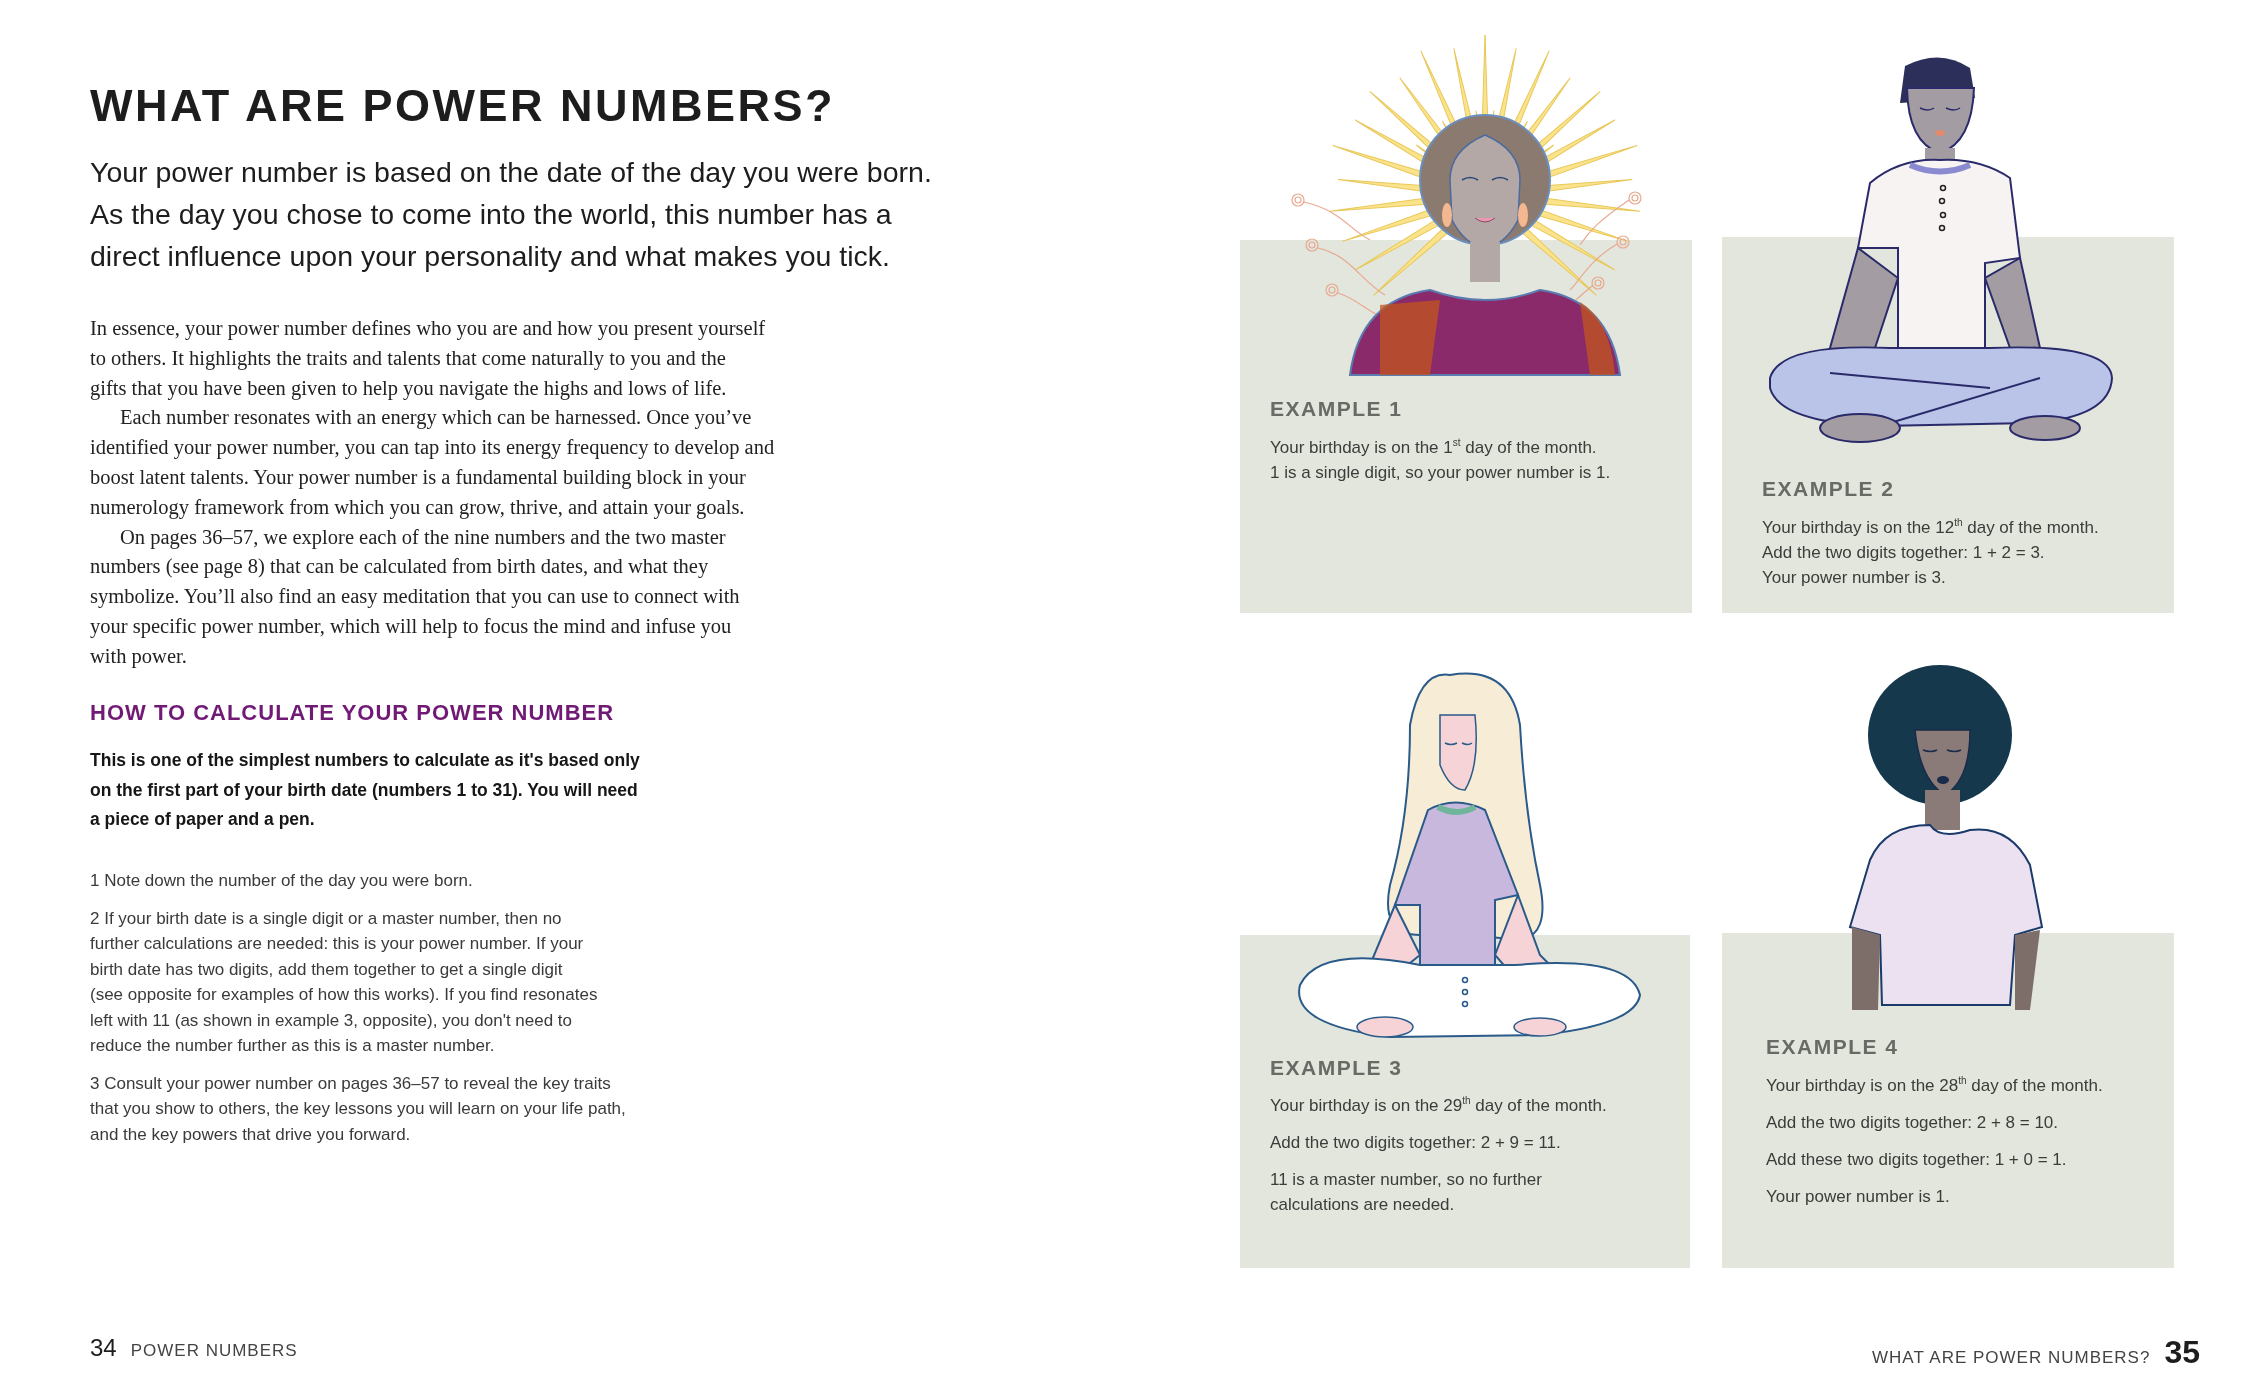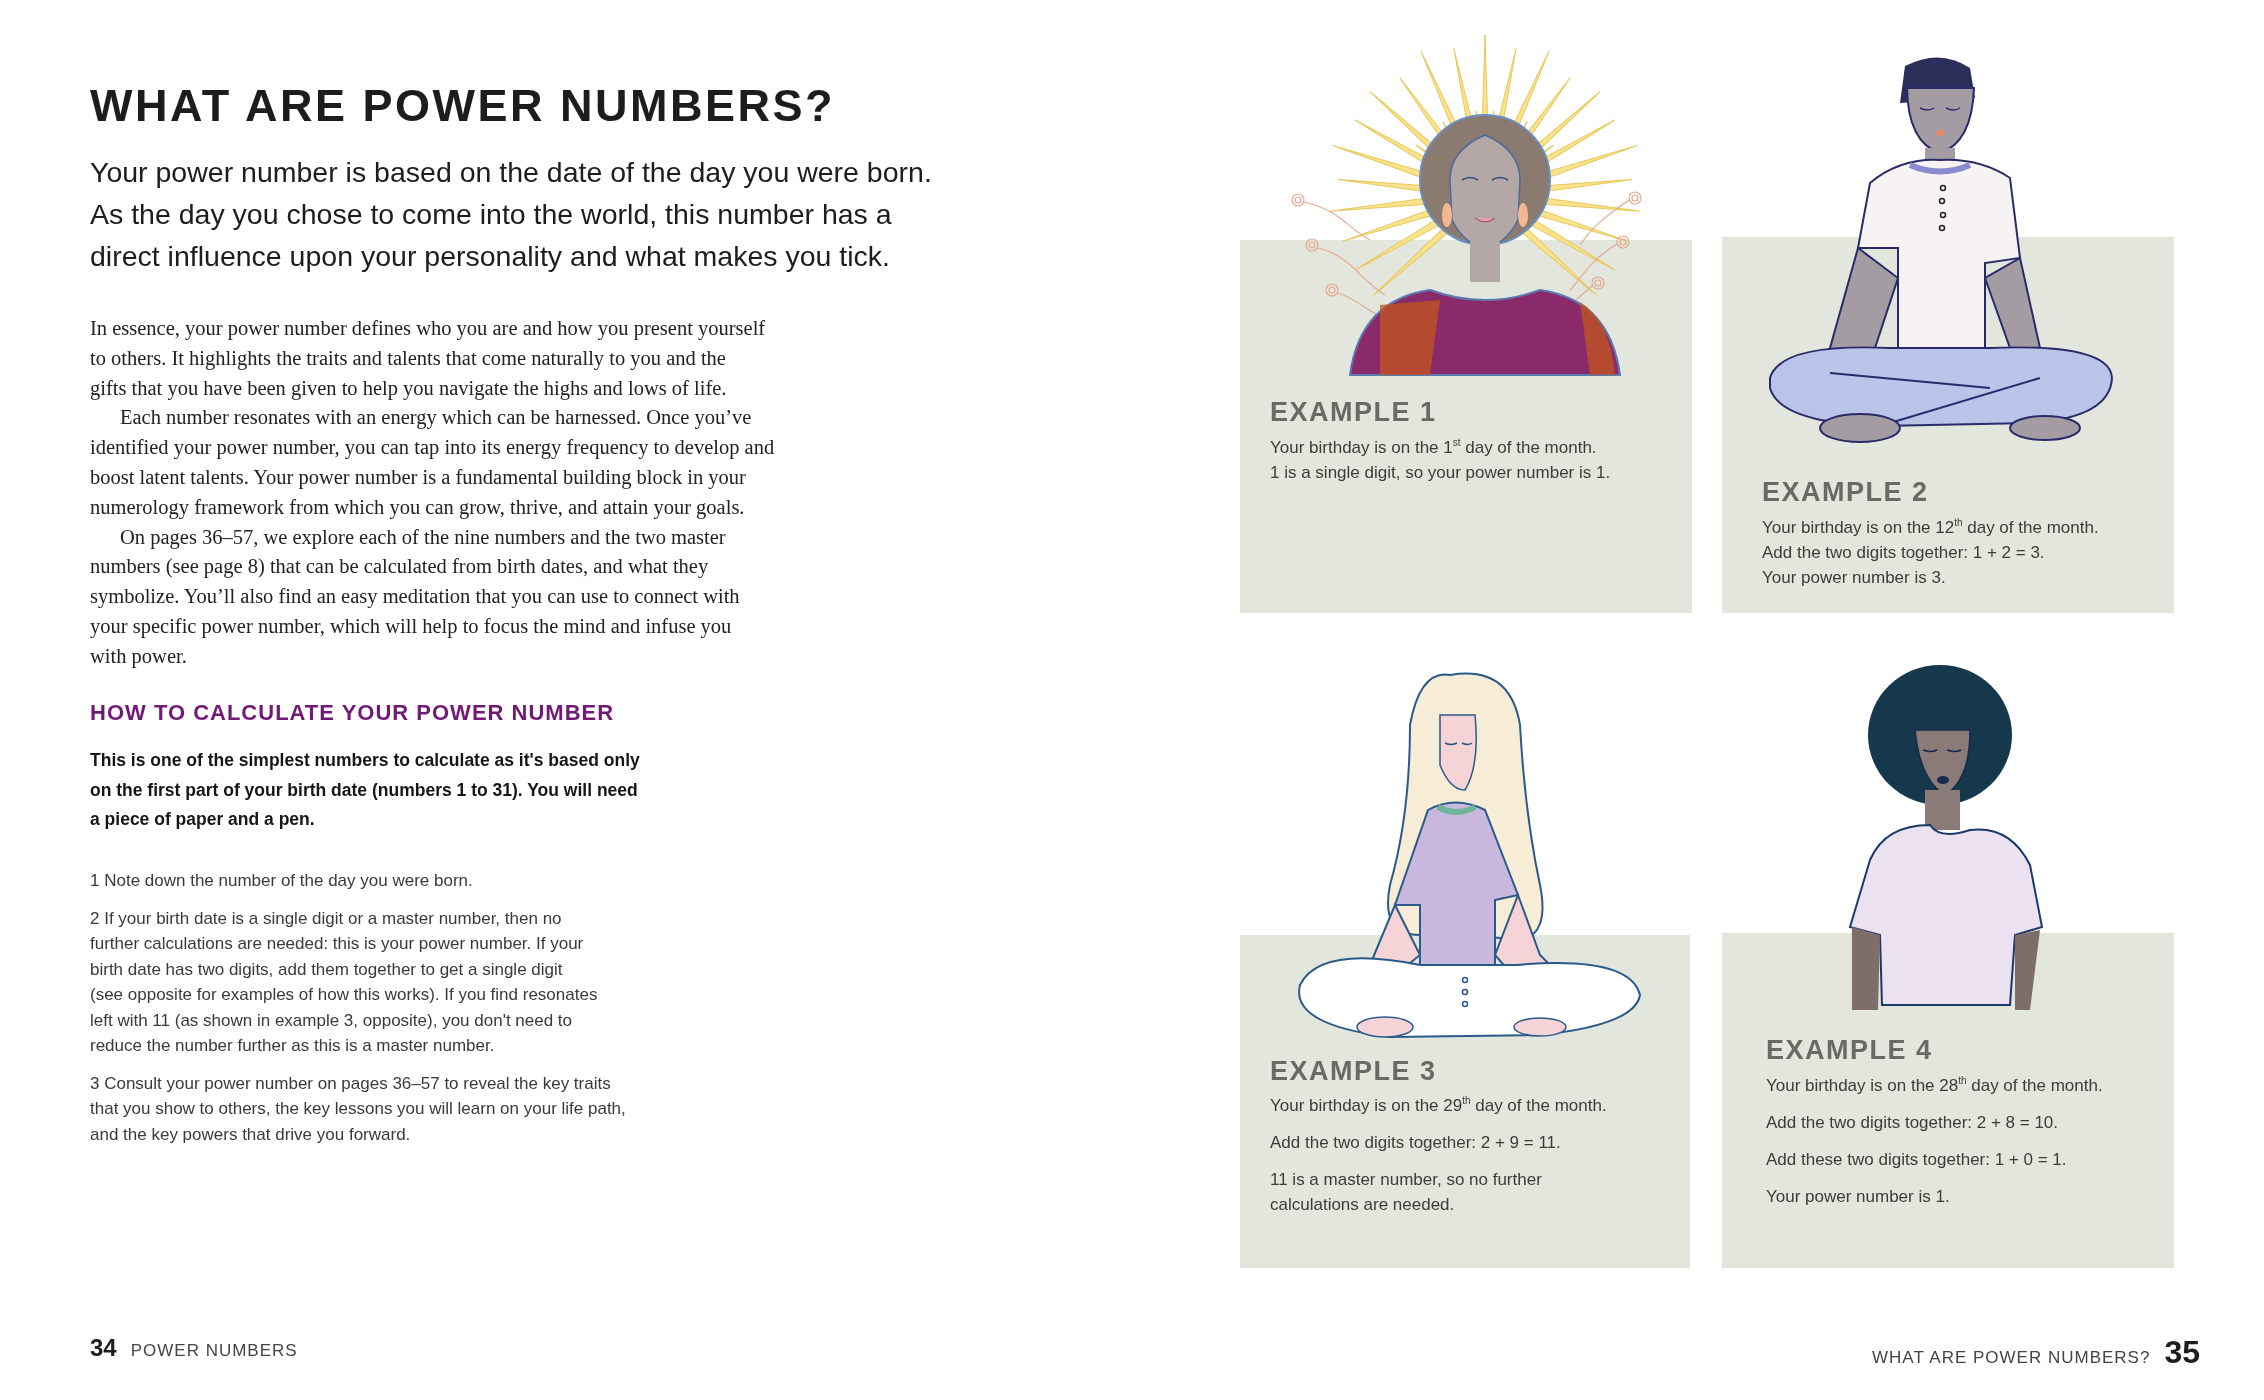--- a/index.html
+++ b/index.html
@@ -15,34 +15,34 @@
   #body p{margin:0;}
   #body .ln{display:block;white-space:nowrap;transform-origin:left;}
   #howto{left:90px;top:700px;font-size:22px;font-weight:bold;letter-spacing:1px;color:#701a75;white-space:nowrap;text-align:right;}
   #intro{left:90px;top:746px;width:640px;font-size:17.5px;line-height:29.5px;font-weight:bold;color:#161616;}
   #intro div{white-space:nowrap;}
   #steps{left:90px;top:868px;width:640px;font-size:17px;line-height:25.5px;color:#3a3a3a;}
   #steps .step{margin:0 0 12px 0;}
   #steps .step div{white-space:nowrap;}
 
   .card{position:absolute;background:#e2e6dd;}
-  .card .label{position:absolute;font-family:"Liberation Sans","DejaVu Sans",sans-serif;font-weight:bold;font-size:27px;letter-spacing:1.5px;color:#676b65;white-space:nowrap;}
+  .card .label{position:absolute;font-family:"Liberation Sans","DejaVu Sans",sans-serif;font-weight:bold;font-size:21px;letter-spacing:1.5px;color:#676b65;white-space:nowrap;}
   .card .text{position:absolute;font-family:"Liberation Sans","DejaVu Sans",sans-serif;font-size:17px;color:#3b3d3a;line-height:25px;}
   .card .text .line{white-space:nowrap;}
   .card .text .gap{margin-top:12px;}
   .card .text sup{font-size:10px;vertical-align:super;line-height:0;}
 
   #card1{left:1240px;top:240px;width:452px;height:373px;}
   #card2{left:1722px;top:237px;width:452px;height:376px;}
   #card3{left:1240px;top:935px;width:450px;height:333px;}
   #card4{left:1722px;top:933px;width:452px;height:335px;}
 
   .illus{position:absolute;}
   #footer-left{left:90px;top:1334px;white-space:nowrap;}
-  #footer-left .num{font-size:24px;font-weight:bold;color:#1d1d1d;}
+  #footer-left .num{font-size:24px;font-weight:normal;color:#1d1d1d;}
   #footer-left .txt{font-size:17px;letter-spacing:1px;color:#444;margin-left:14px;}
   #footer-right{right:64px;top:1334px;white-space:nowrap;text-align:right;}
   #footer-right .num{font-size:32px;font-weight:bold;color:#1d1d1d;margin-left:14px;}
   #footer-right .txt{font-size:17px;letter-spacing:1px;color:#444;}
 </style>
 </head>
 <body>
 
 <h1 id="title" class="abs sans" style="margin:0;">WHAT ARE POWER NUMBERS?</h1>
 

